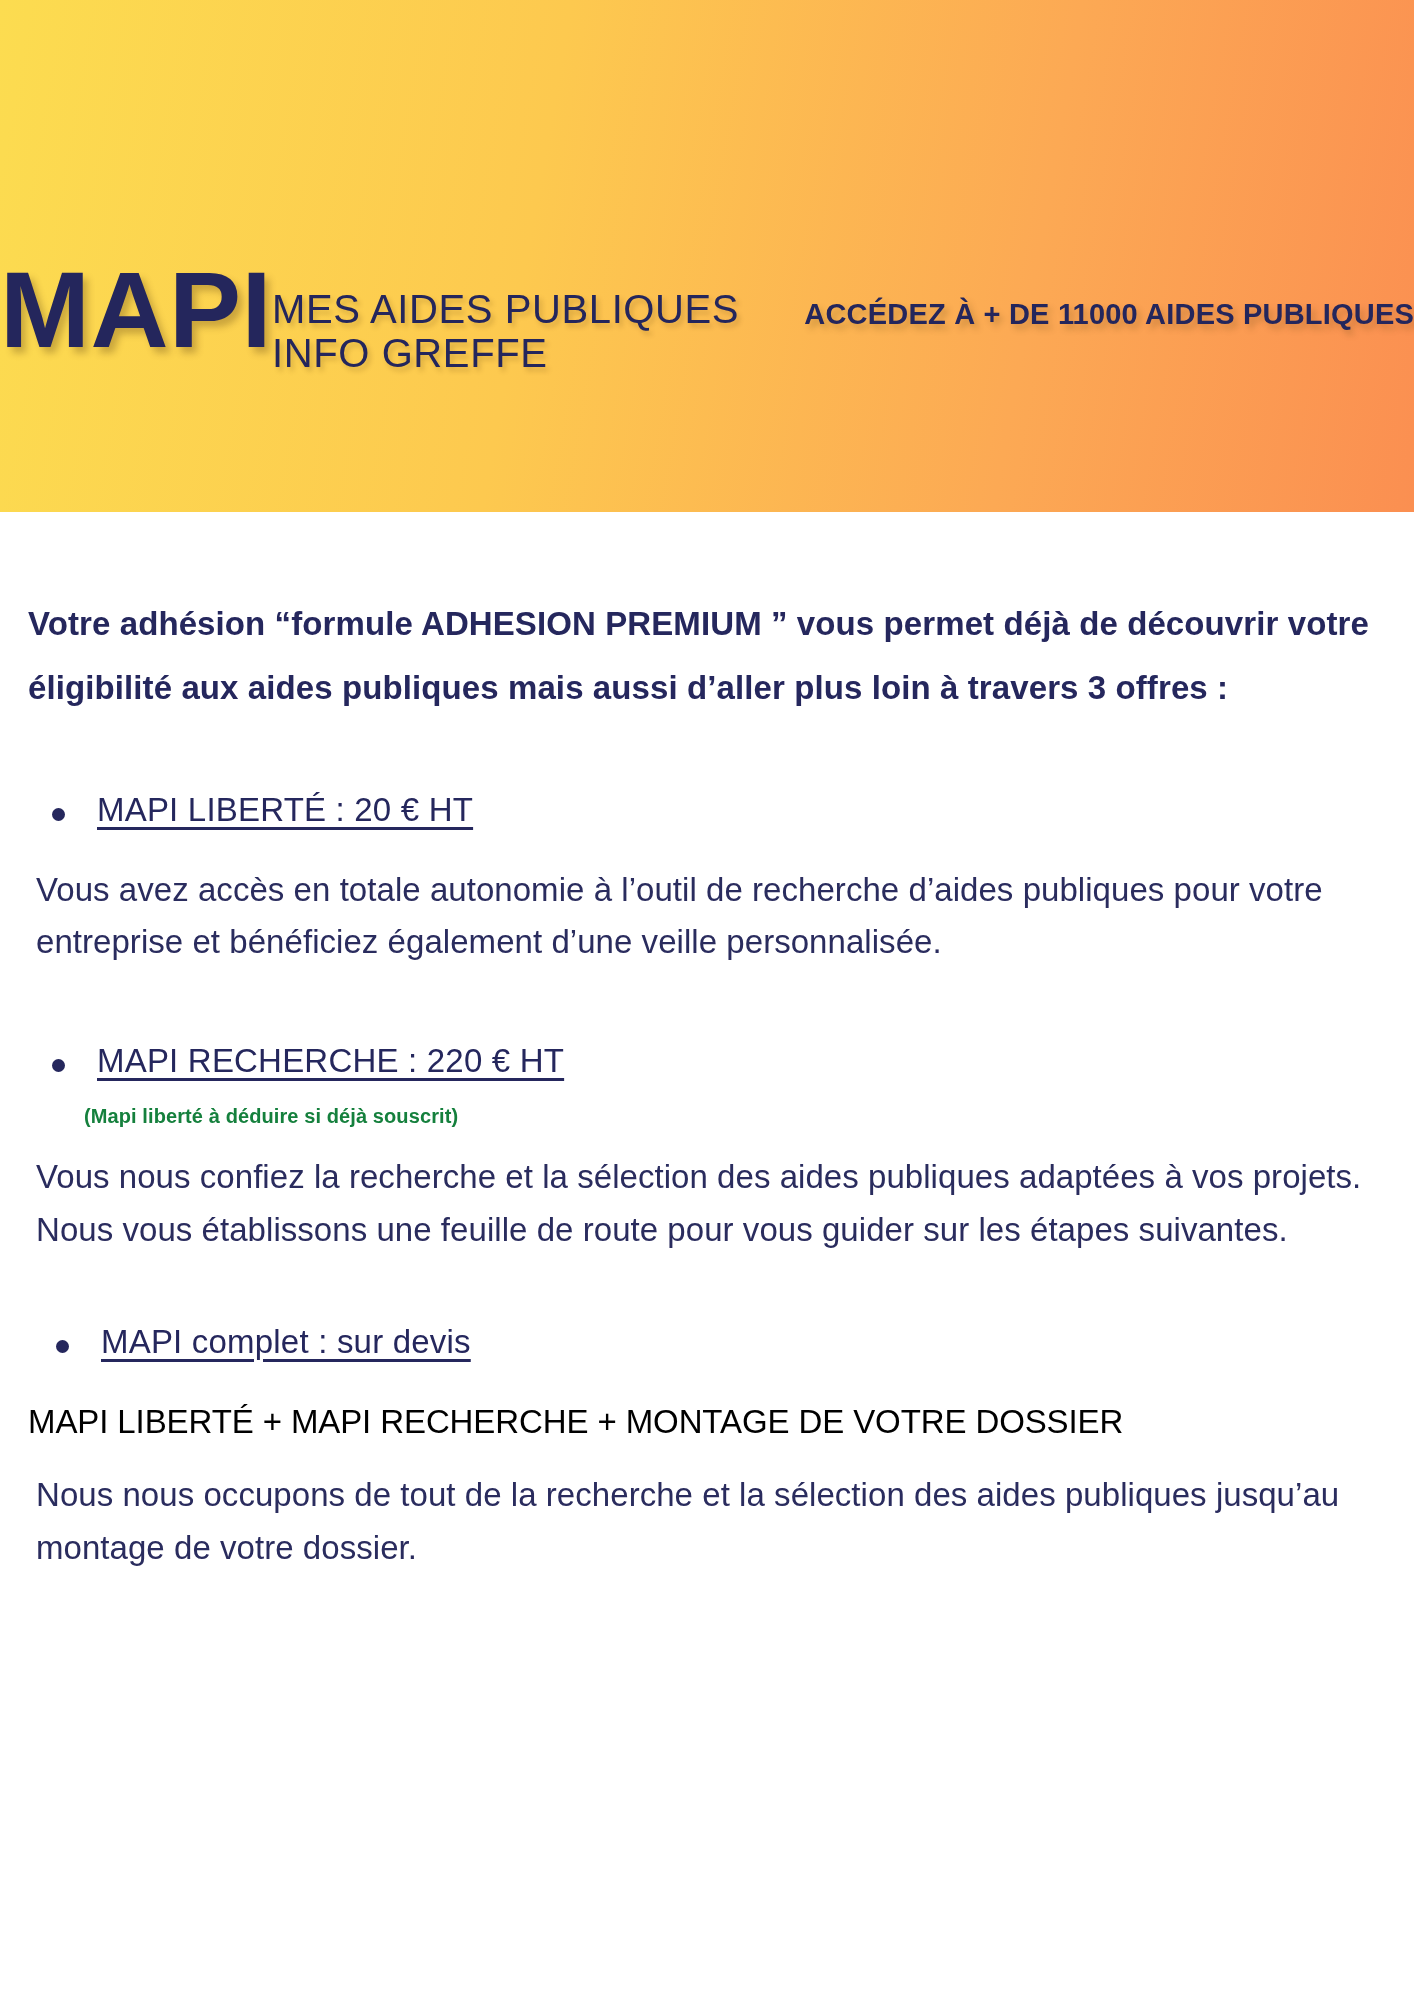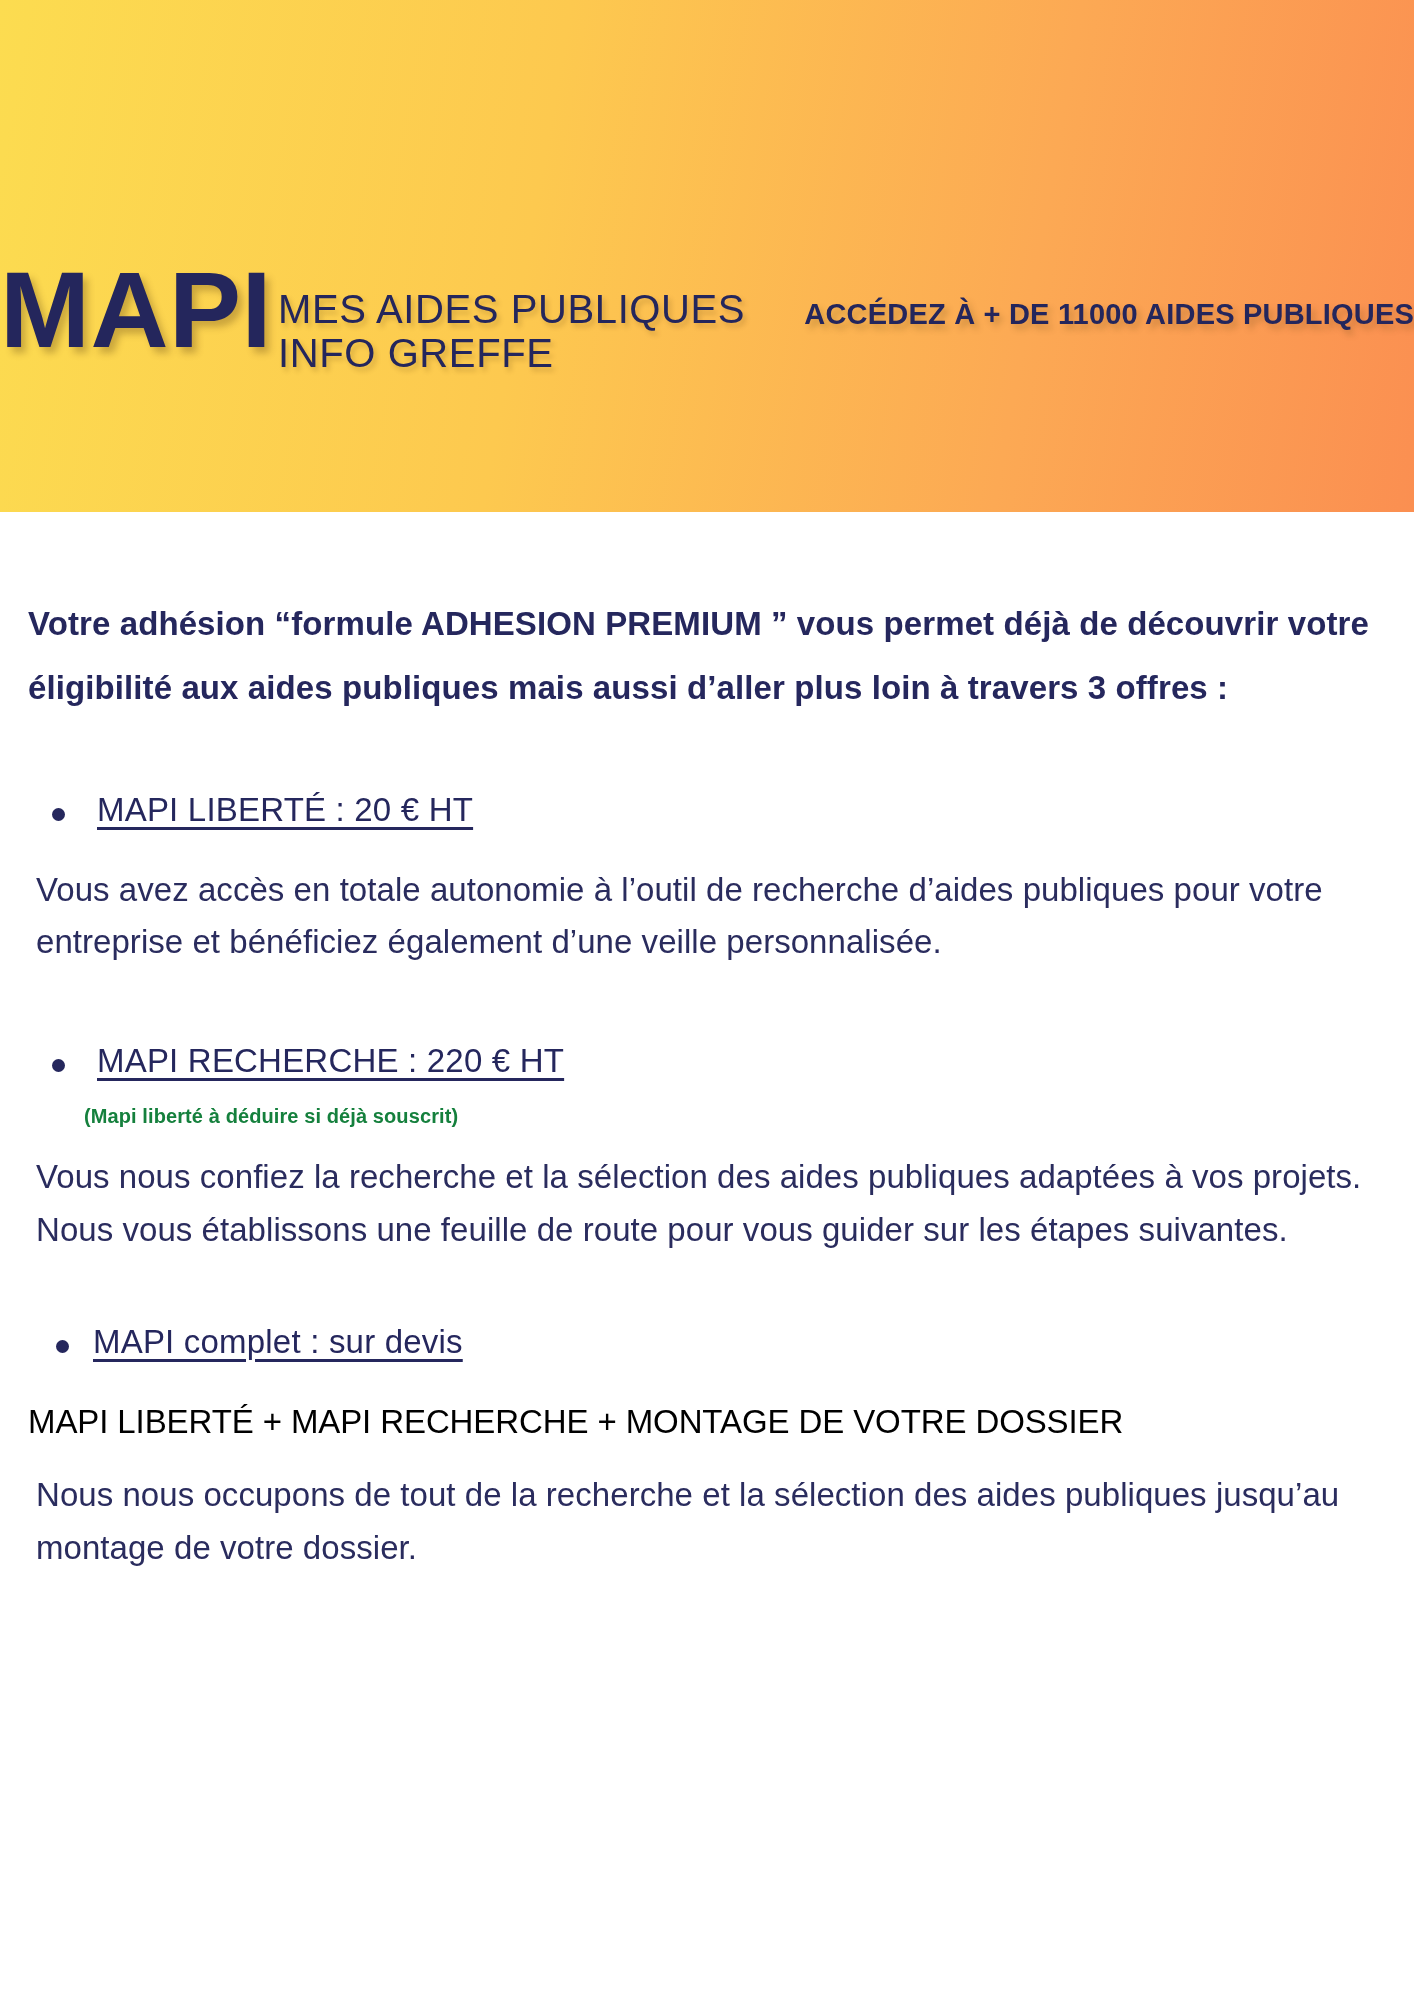--- a/index.html
+++ b/index.html
@@ -38,21 +38,21 @@
     text-shadow: 5px 6px 7px rgba(90, 60, 15, 0.30);
     margin: 0;
   }
 
   .brand-subtitle {
     font-size: 40px;
     font-weight: 400;
     letter-spacing: 0.6px;
     line-height: 1.1;
     color: #24265c;
-    margin: 42px 0 0 6px;
+    margin: 42px 0 0 0;
     text-shadow: 3px 4px 5px rgba(90, 60, 15, 0.22);
   }
 
   .brand-tagline {
     font-size: 29px;
     font-weight: 700;
     letter-spacing: 0.2px;
     line-height: 1.15;
     color: #24265c;
     margin: 18px 0 8px 0;
@@ -107,21 +107,21 @@
     font-size: 33px;
     font-weight: 400;
     line-height: 1.28;
     color: #25275d;
     text-decoration: underline;
     text-underline-offset: 6px;
     text-decoration-thickness: 3px;
     letter-spacing: 0.2px;
   }
   .offer-heading.indent-extra .bullet-dot { margin-left: 28px; }
-  .offer-heading.indent-extra .offer-heading-text { margin-left: 24px; }
+  .offer-heading.indent-extra .offer-heading-text { margin-left: 32px; }
 
   .offer-note {
     margin: 0;
     padding-top: 21px;
     padding-left: 56px;
     font-size: 20px;
     font-weight: 700;
     line-height: 1.3;
     color: #15803d;
     letter-spacing: 0.1px;

